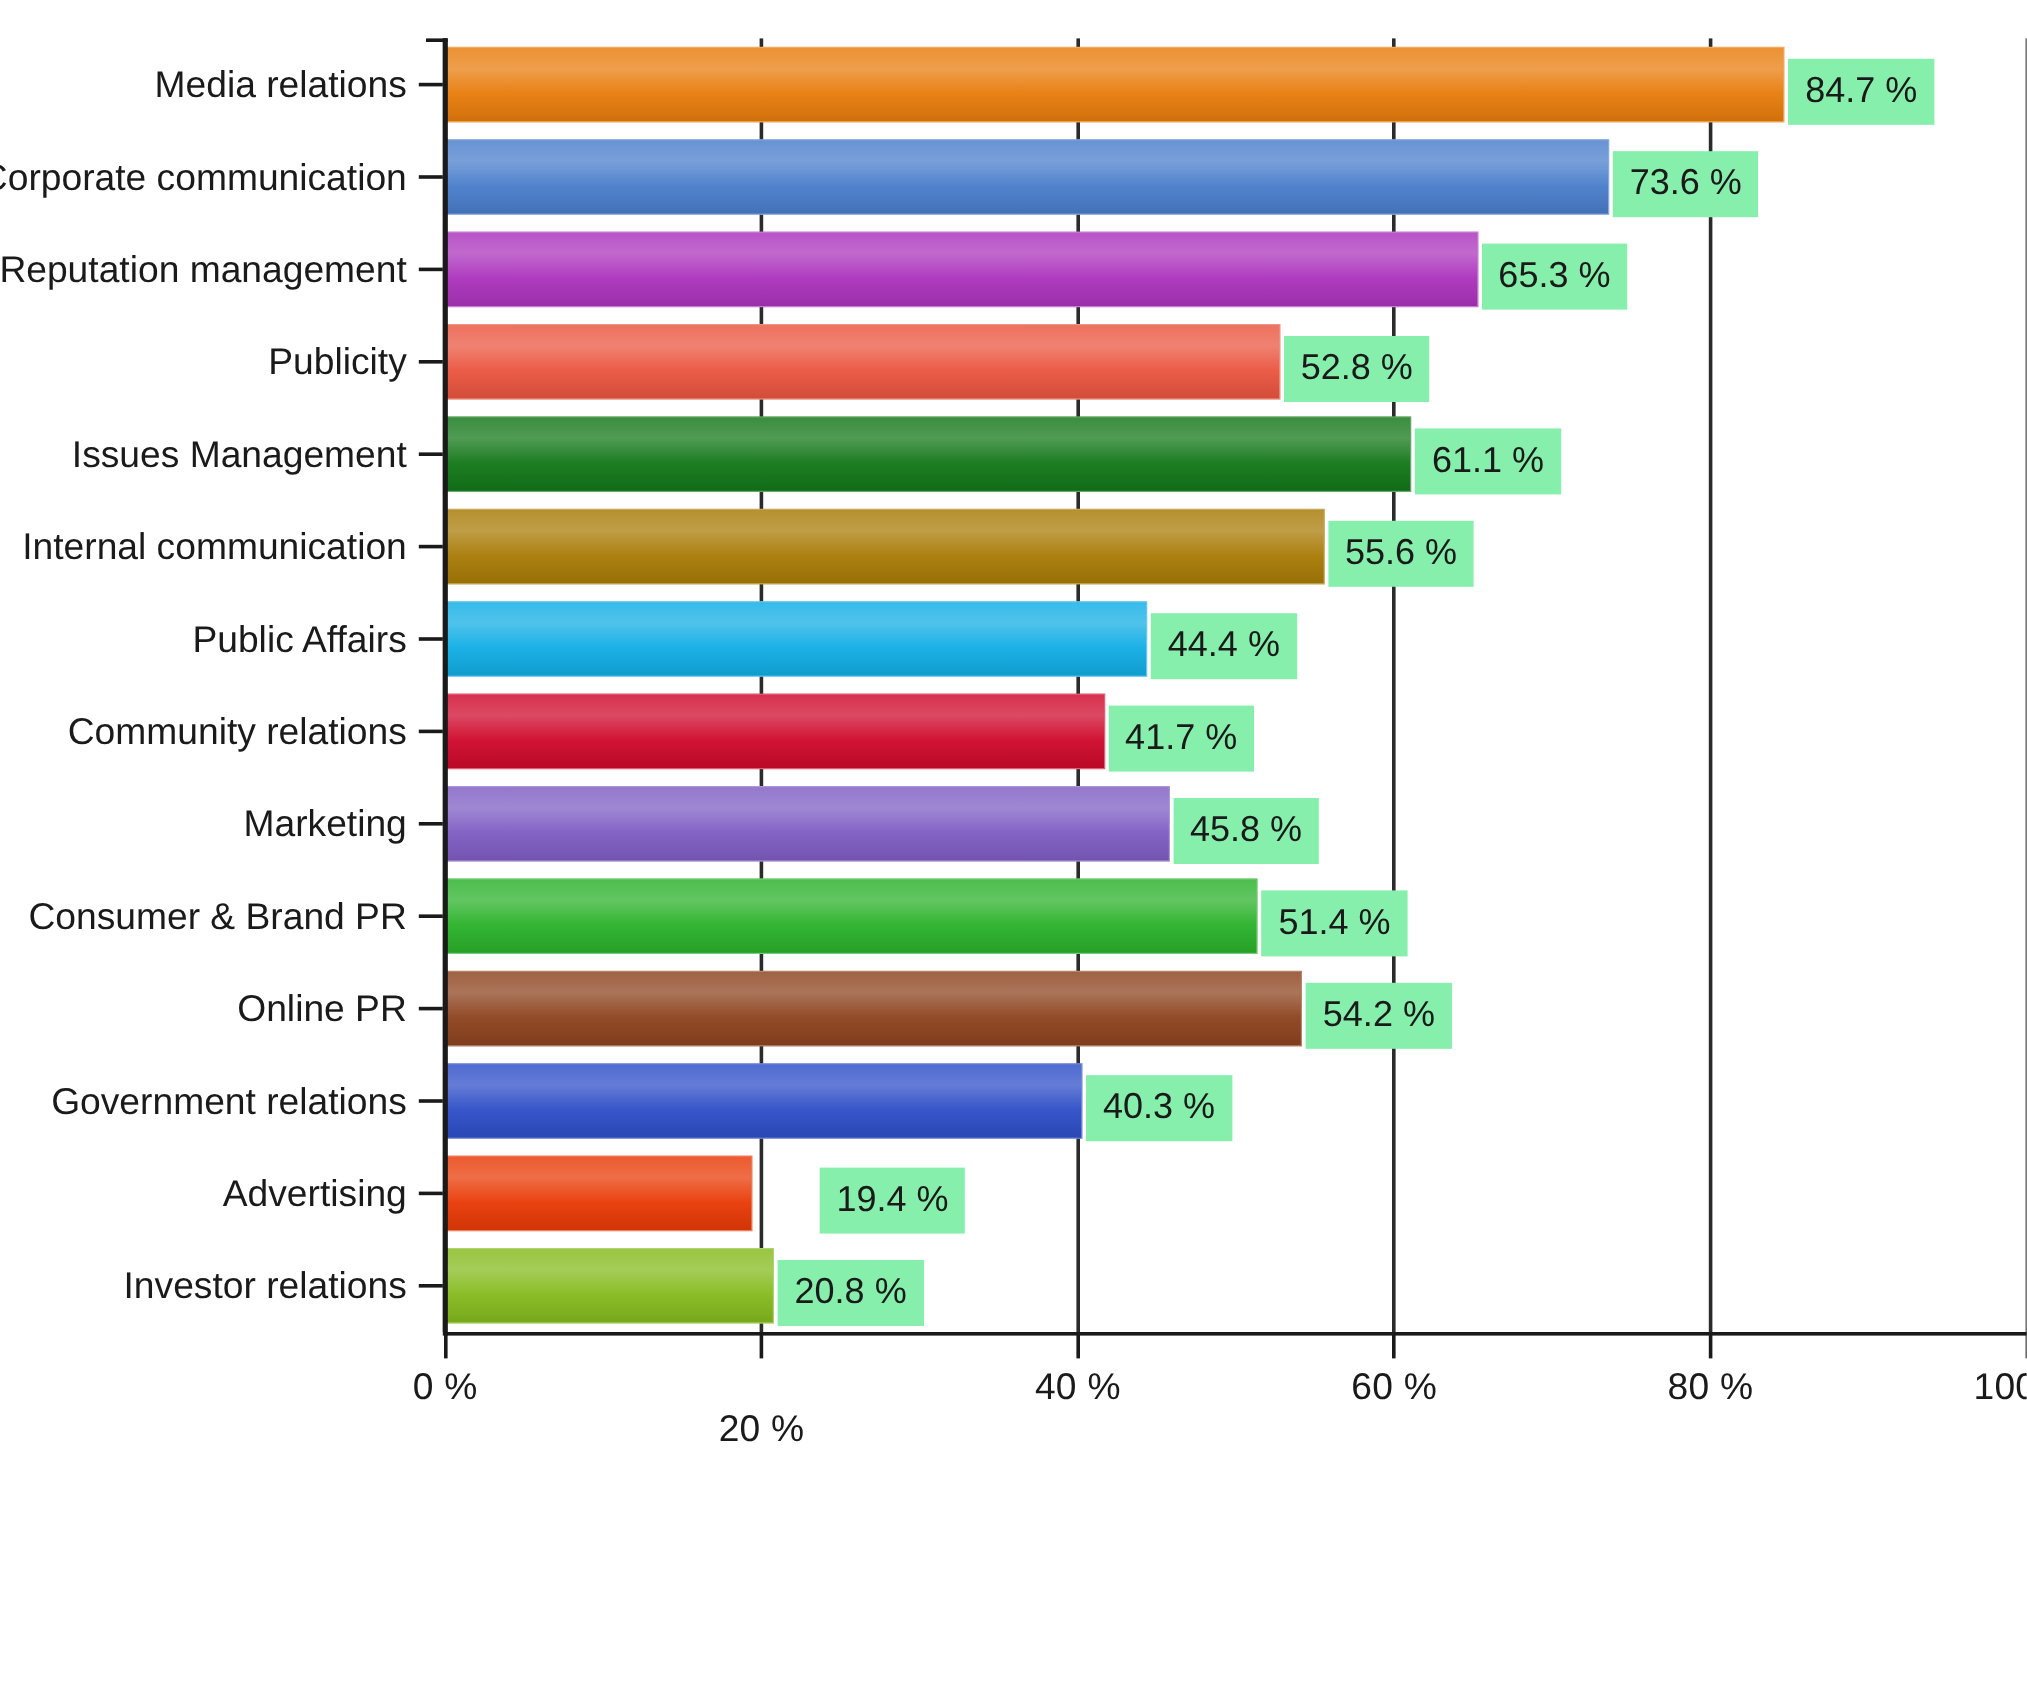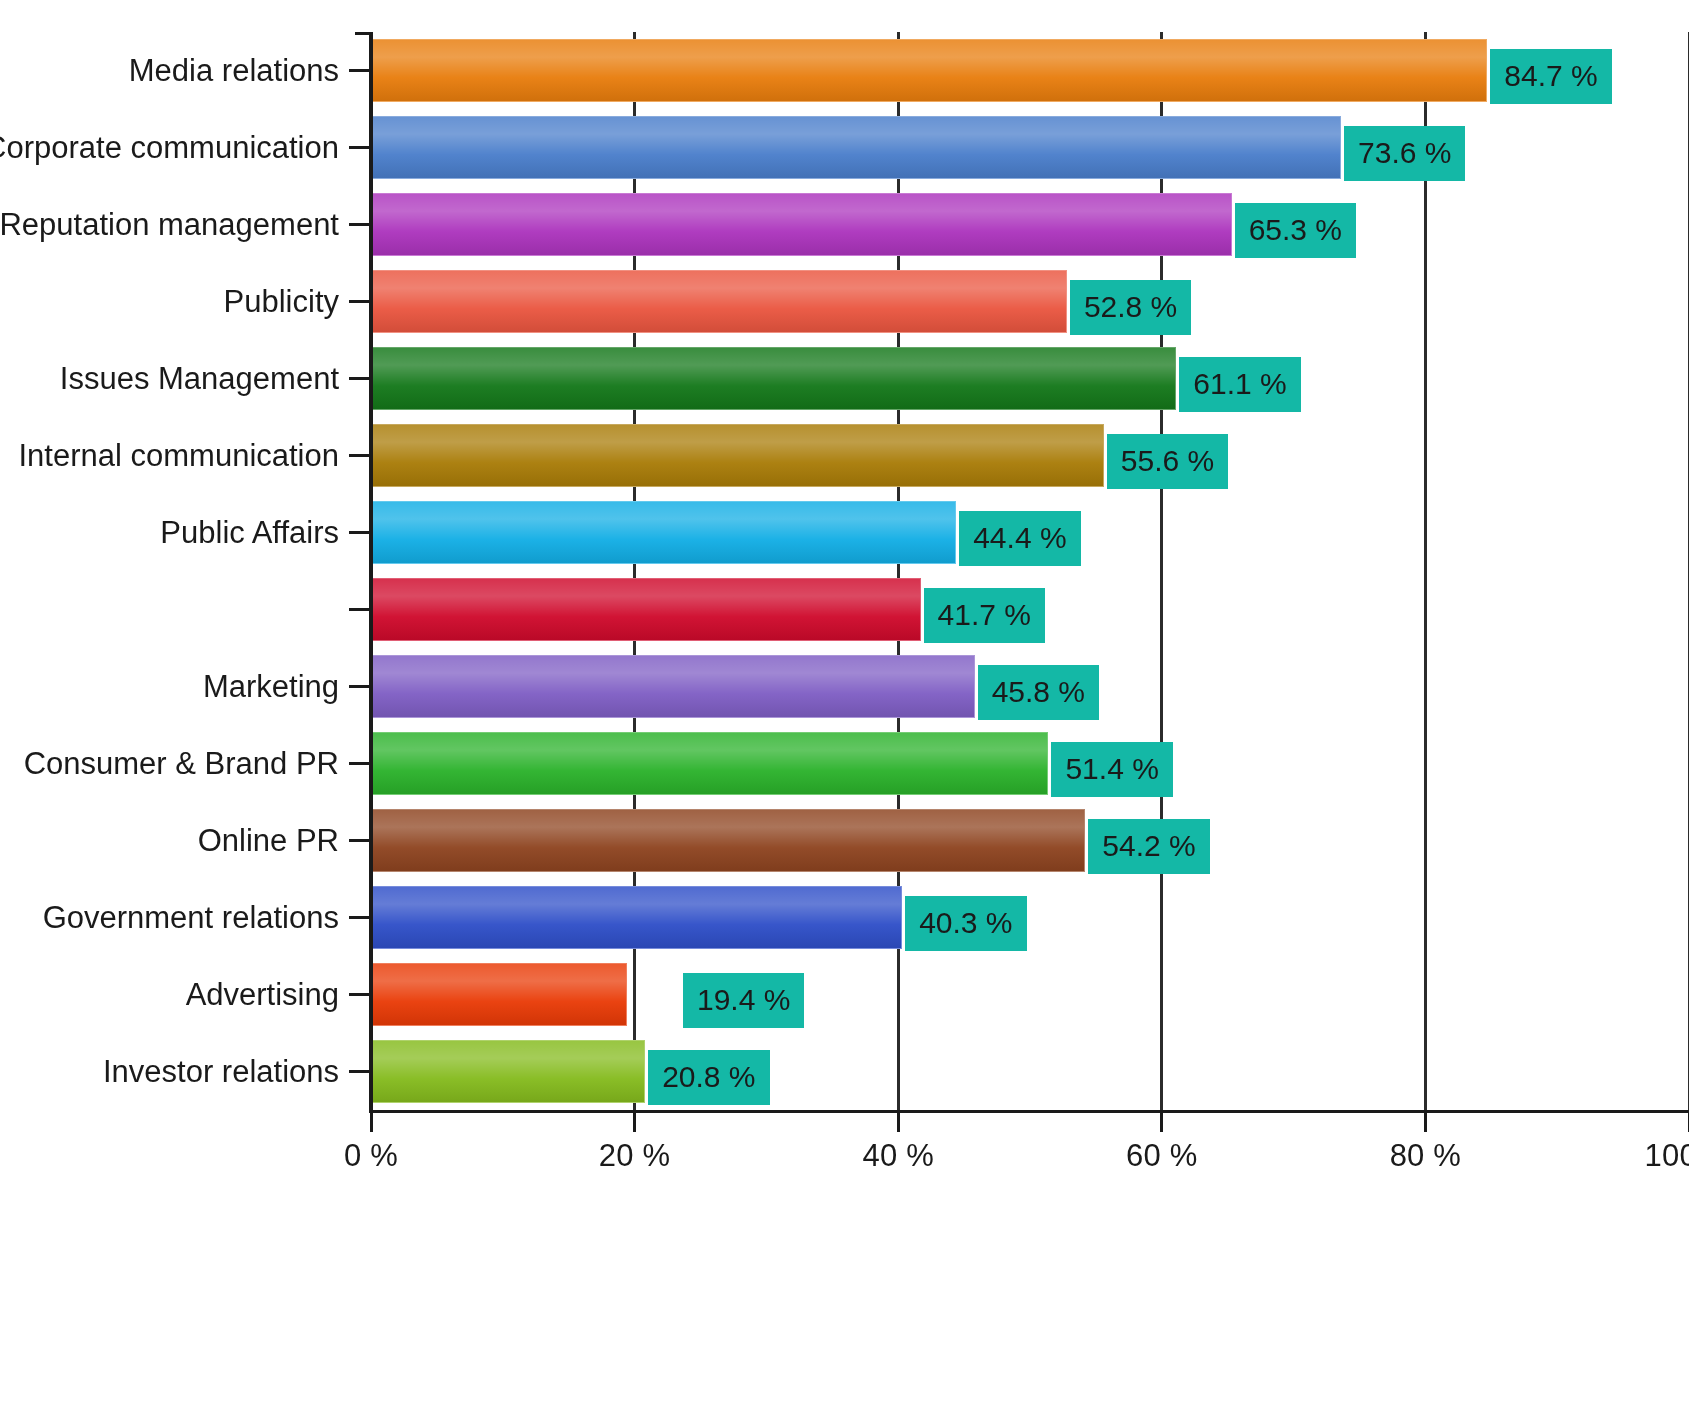--- a/index.html
+++ b/index.html
@@ -115,21 +115,21 @@
     background: linear-gradient(to bottom,
         rgba(255,255,255,0.16) 0%,
         rgba(255,255,255,0.26) 28%,
         rgba(255,255,255,0.04) 62%,
         rgba(0,0,0,0.10) 100%);
     pointer-events: none;
   }
 
   .value-label {
     position: absolute;
-    background: #14b8a6;
+    background: #86efac;
     color: #1a1a1a;
     font-size: 30px;
     line-height: 1;
     padding: 12px 14px 13px 14px;
     white-space: nowrap;
     z-index: 9;
   }
   .cat-row {
     position: absolute;
     left: 0;
@@ -210,21 +210,21 @@
     </div>
 
   <div class="axis-yline"></div>
   <div class="axis-top-nub"></div>
   <div class="axis-baseline"></div>
 
   <div id="xticks-layer">
       <div class="xtick" style="left: 371px;"></div>
       <div class="xticklabel" style="left: 371px;">0 %</div>
       <div class="xtick" style="left: 634.6px;"></div>
-      <div class="xticklabel" style="left: 634.6px;">20 %</div>
+      <div class="xticklabel" style="left: 634.6px; margin-top: 35px;">20 %</div>
       <div class="xtick" style="left: 898.2px;"></div>
       <div class="xticklabel" style="left: 898.2px;">40 %</div>
       <div class="xtick" style="left: 1161.8px;"></div>
       <div class="xticklabel" style="left: 1161.8px;">60 %</div>
       <div class="xtick" style="left: 1425.4px;"></div>
       <div class="xticklabel" style="left: 1425.4px;">80 %</div>
       <div class="xtick" style="left: 1689px;"></div>
       <div class="xticklabel" style="left: 1689px;">100 %</div>
     </div>
 
@@ -251,20 +251,21 @@
       </div>
       <div class="cat-row" style="top: 424px; height: 63px;">
         <span class="txt">Internal communication</span>
         <span class="ytick"></span>
       </div>
       <div class="cat-row" style="top: 501px; height: 63px;">
         <span class="txt">Public Affairs</span>
         <span class="ytick"></span>
       </div>
       <div class="cat-row" style="top: 578px; height: 63px;">
+        <span class="txt">Community relations</span>
         <span class="ytick"></span>
       </div>
       <div class="cat-row" style="top: 655px; height: 63px;">
         <span class="txt">Marketing</span>
         <span class="ytick"></span>
       </div>
       <div class="cat-row" style="top: 732px; height: 63px;">
         <span class="txt">Consumer &amp; Brand PR</span>
         <span class="ytick"></span>
       </div>

